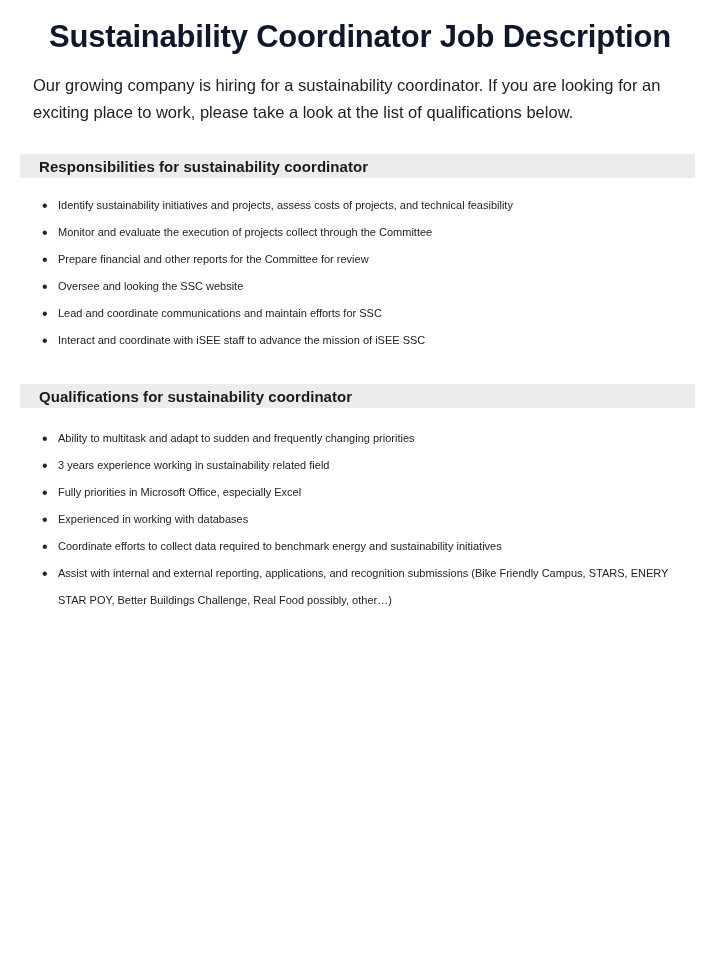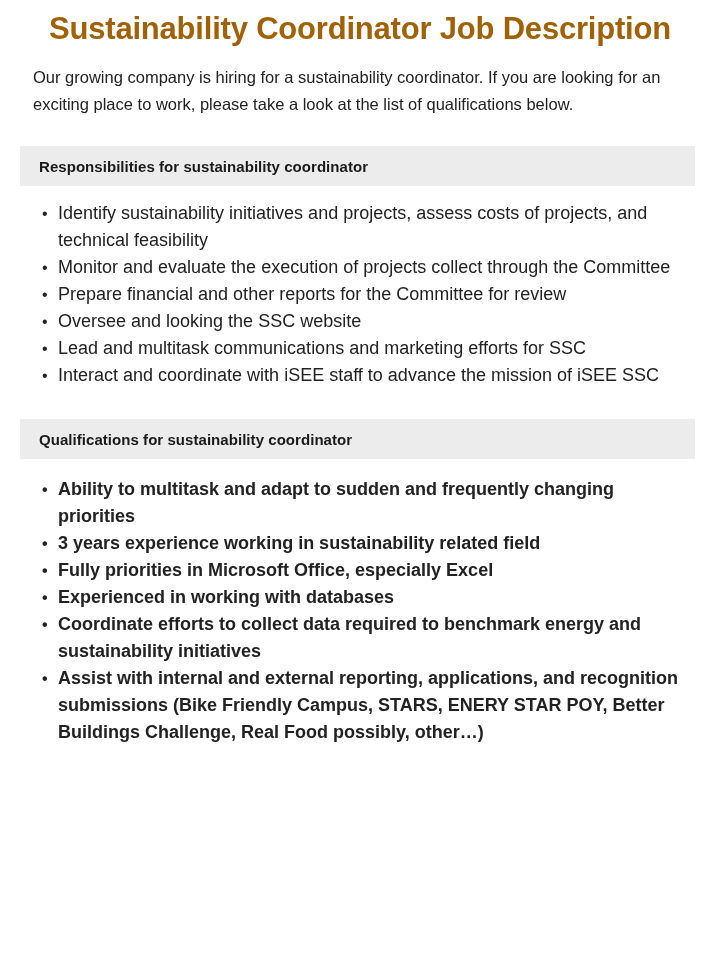--- a/index.html
+++ b/index.html
@@ -16,46 +16,46 @@
   }
 
   .page {
     width: 720px;
     box-sizing: border-box;
     padding: 0;
   }
 
   
   .doc-title {
-    margin: 4px;
+    margin: 12px;
     padding: 4px 20px 0 20px;
     font-size: 31px;
     line-height: 42px;
     font-weight: 700;
     text-align: center;
     letter-spacing: -0.2px;
-    color: #a16207;
+    color: #0f172a;
   }
 
   
   .intro {
     margin: 14px 0 0 12px;
     padding: 0 24px 0 21px;
     font-size: 16.5px;
     line-height: 27px;
     color: #222222;
   }
 
   
   .section {
     margin-top: 28px;
   }
   .section-header {
     margin: 0 25px 0 20px;
-    height: 40px;
+    height: 24px;
     display: flex;
     align-items: center;
     background: #ececec;
     padding: 0 0 0 19px;
     box-sizing: border-box;
   }
   .section-header-title {
     font-size: 15px;
     font-weight: 700;
     color: #1a1a1a;
@@ -65,61 +65,60 @@
   
   ul.bullets {
     margin: 14px 0 0 0;
     padding: 0;
     list-style: none;
   }
   ul.bullets li {
     position: relative;
     margin: 0;
     padding: 0 30px 0 58px;
-    font-size: 18px;
+    font-size: 11px;
     line-height: 27px;
     color: #222222;
   }
   ul.bullets li::before {
     content: "\2022";
     position: absolute;
     left: 42px;
     top: 0;
     font-size: 16px;
     line-height: 27px;
     color: #222222;
   }
 
   .section-qualifications {
     margin-top: 30px;
   }
   .section-qualifications ul.bullets {
     margin-top: 17px;
-    font-weight: bold;
   }
 </style>
 </head>
 <body>
 
 <div class="page">
 
   <h1 class="doc-title">Sustainability Coordinator Job Description</h1>
 
   <p class="intro">Our growing company is hiring for a sustainability coordinator. If you are looking for an exciting place to work, please take a look at the list of qualifications below.</p>
 
   <section class="section section-responsibilities">
     <div class="section-header">
       <span class="section-header-title">Responsibilities for sustainability coordinator</span>
     </div>
     <ul class="bullets">
       <li>Identify sustainability initiatives and projects, assess costs of projects, and technical feasibility</li>
       <li>Monitor and evaluate the execution of projects collect through the Committee</li>
       <li>Prepare financial and other reports for the Committee for review</li>
       <li>Oversee and looking the SSC website</li>
-      <li>Lead and multitask communications and marketing efforts for SSC</li>
+      <li>Lead and coordinate communications and maintain efforts for SSC</li>
       <li>Interact and coordinate with iSEE staff to advance the mission of iSEE SSC</li>
     </ul>
   </section>
 
   <section class="section section-qualifications">
     <div class="section-header">
       <span class="section-header-title">Qualifications for sustainability coordinator</span>
     </div>
     <ul class="bullets">
       <li>Ability to multitask and adapt to sudden and frequently changing priorities</li>

